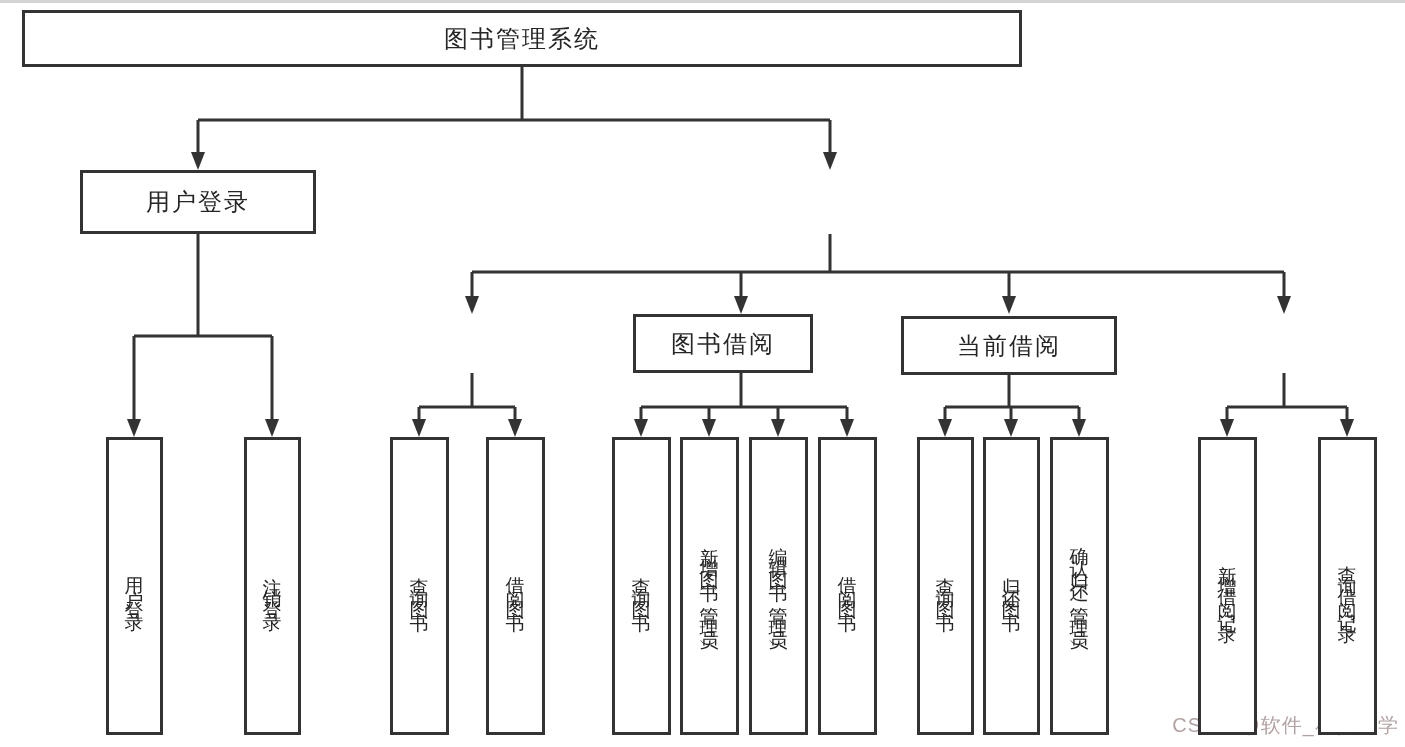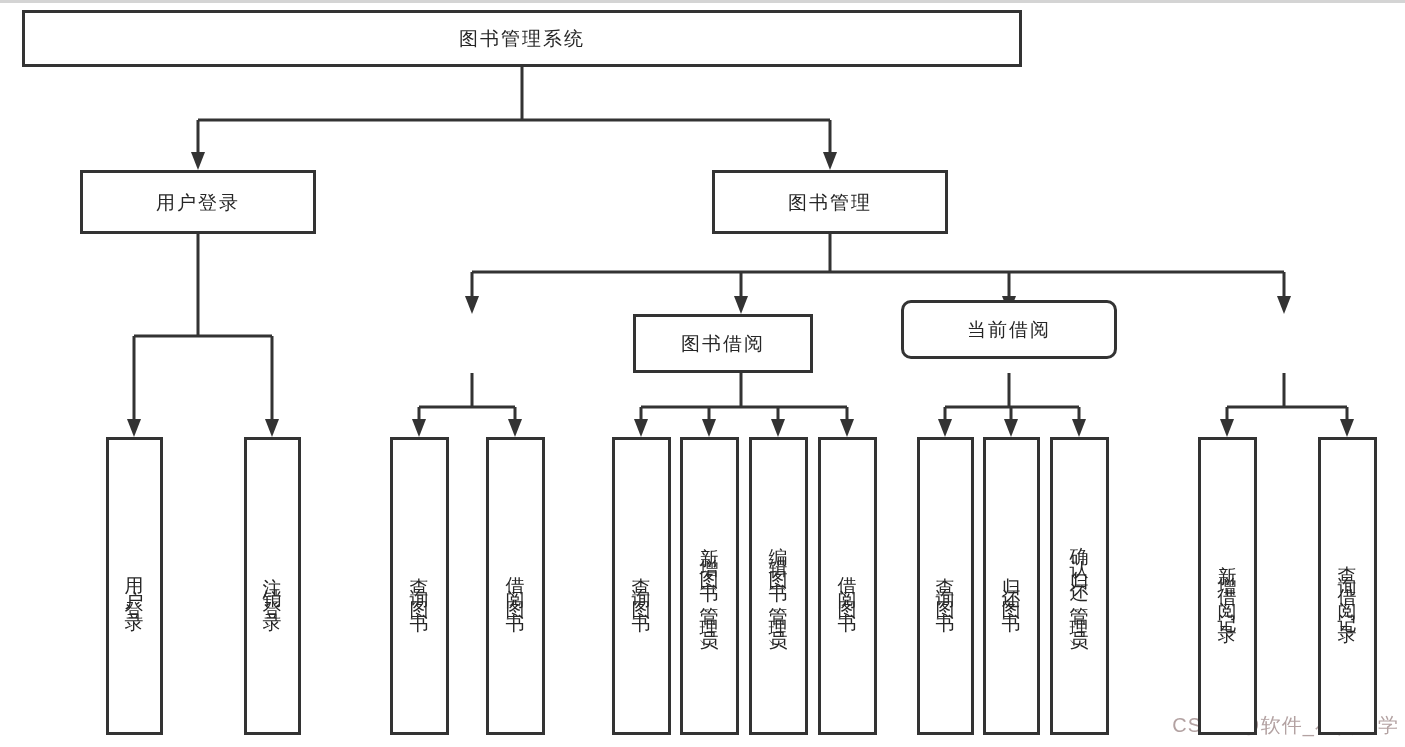--- a/index.html
+++ b/index.html
@@ -35,21 +35,21 @@
     position:absolute;
     box-sizing:border-box;
     border:3px solid var(--line);
     background:#ffffff;
     display:flex;
     align-items:center;
     justify-content:center;
     color:var(--text);
   }
   .node.h span{
-    font-size:19px;
+    font-size:24px;
     letter-spacing:2px;
     white-space:nowrap;
     line-height:1;
   }
   .node.v span{
     writing-mode:vertical-rl;
     text-orientation:mixed;
     font-size:19px;
     letter-spacing:12px;
     line-height:1;
@@ -99,27 +99,24 @@
       <polygon points="1340,419 1354,419 1347,437" class="arrow"></polygon>
     </svg>
 
   <div class="watermark">CSDN @软件_小贺同学</div>
 <div class="node h" style="left: 22px; top: 10px; width: 1000px; height: 57px;">
       <span>图书管理系统</span>
     </div>
     <div class="node h" style="left: 80px; top: 170px; width: 236px; height: 64px;">
       <span>用户登录</span>
     </div>
-    <div class="node h" style="left: 712px; top: 170px; width: 236px; height: 64px;">
-      <span>图书管理</span>
-    </div>
     <div class="node h" style="left: 633px; top: 314px; width: 180px; height: 59px;">
       <span>图书借阅</span>
     </div>
-    <div class="node h" style="left: 901px; top: 300px; width: 216px; height: 59px; border-radius: 10px;">
+    <div class="node h" style="left: 901px; top: 316px; width: 216px; height: 59px;">
       <span>当前借阅</span>
     </div>
     <div class="node v" style="left: 106px; top: 437px; width: 57px; height: 298px;">
       <span>用户登录</span>
     </div>
     <div class="node v" style="left: 244px; top: 437px; width: 57px; height: 298px;">
       <span>注销登录</span>
     </div>
     <div class="node v" style="left: 390px; top: 437px; width: 59px; height: 298px;">
       <span>查询图书</span>

